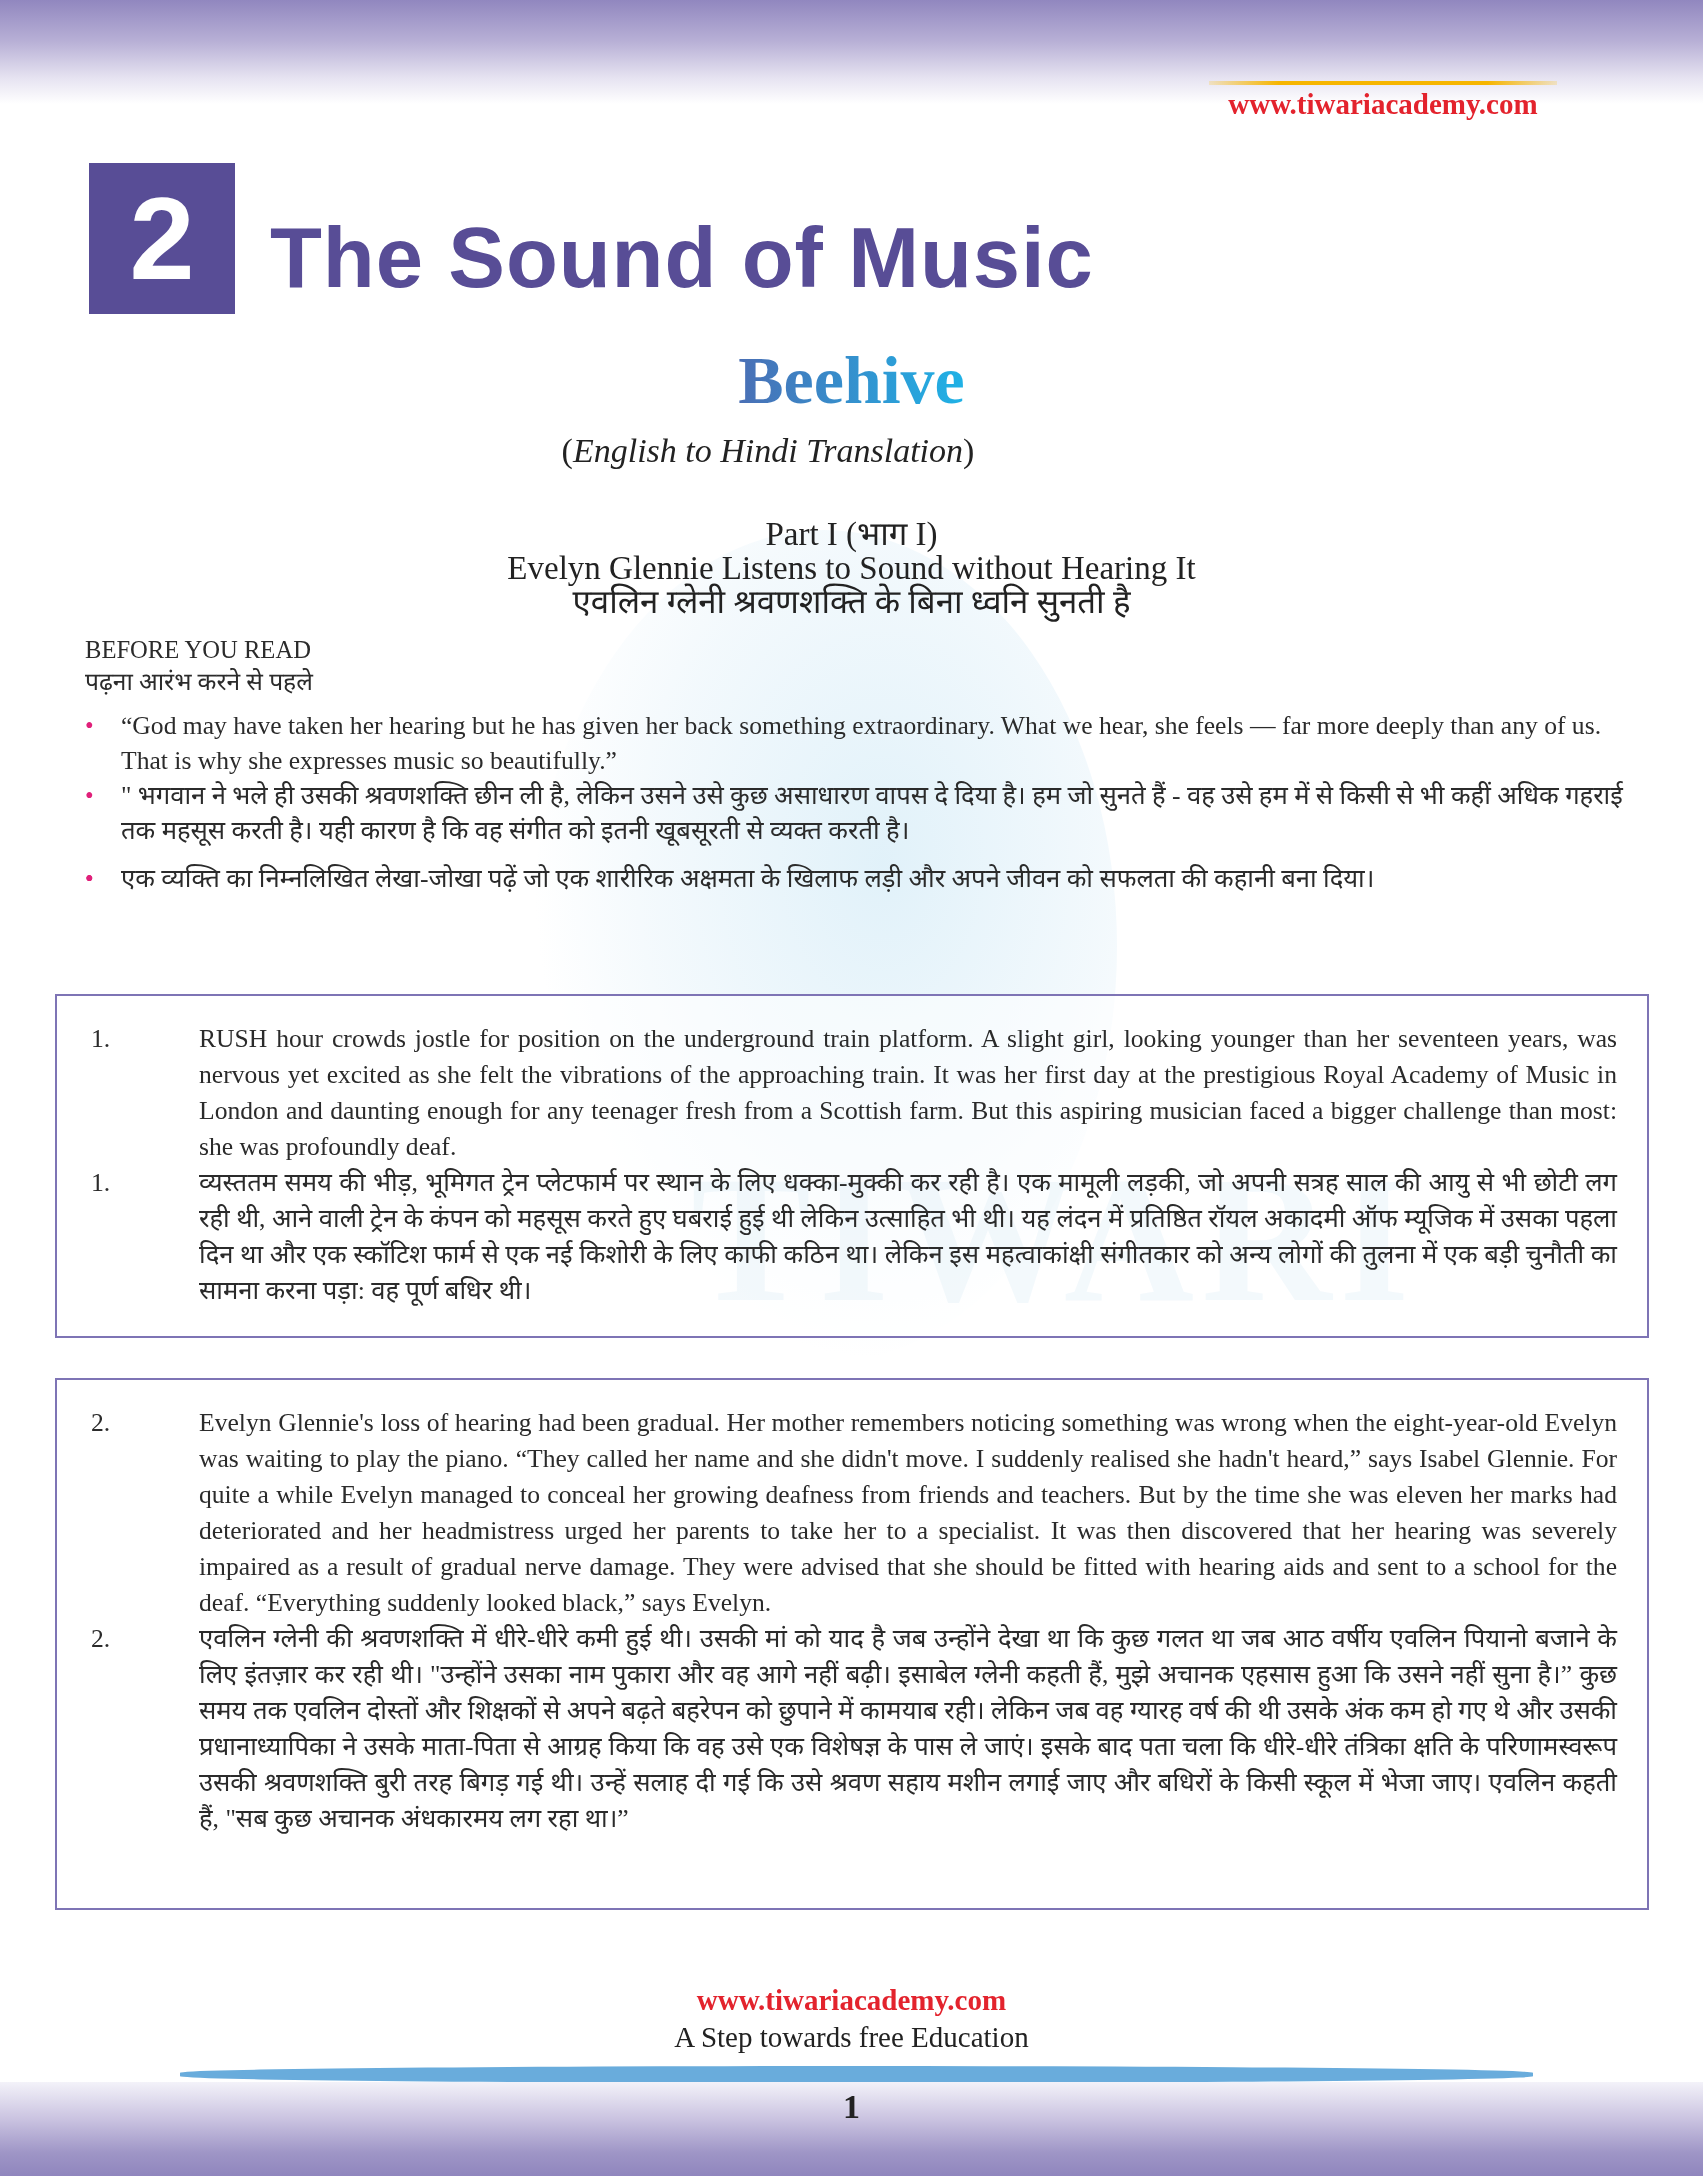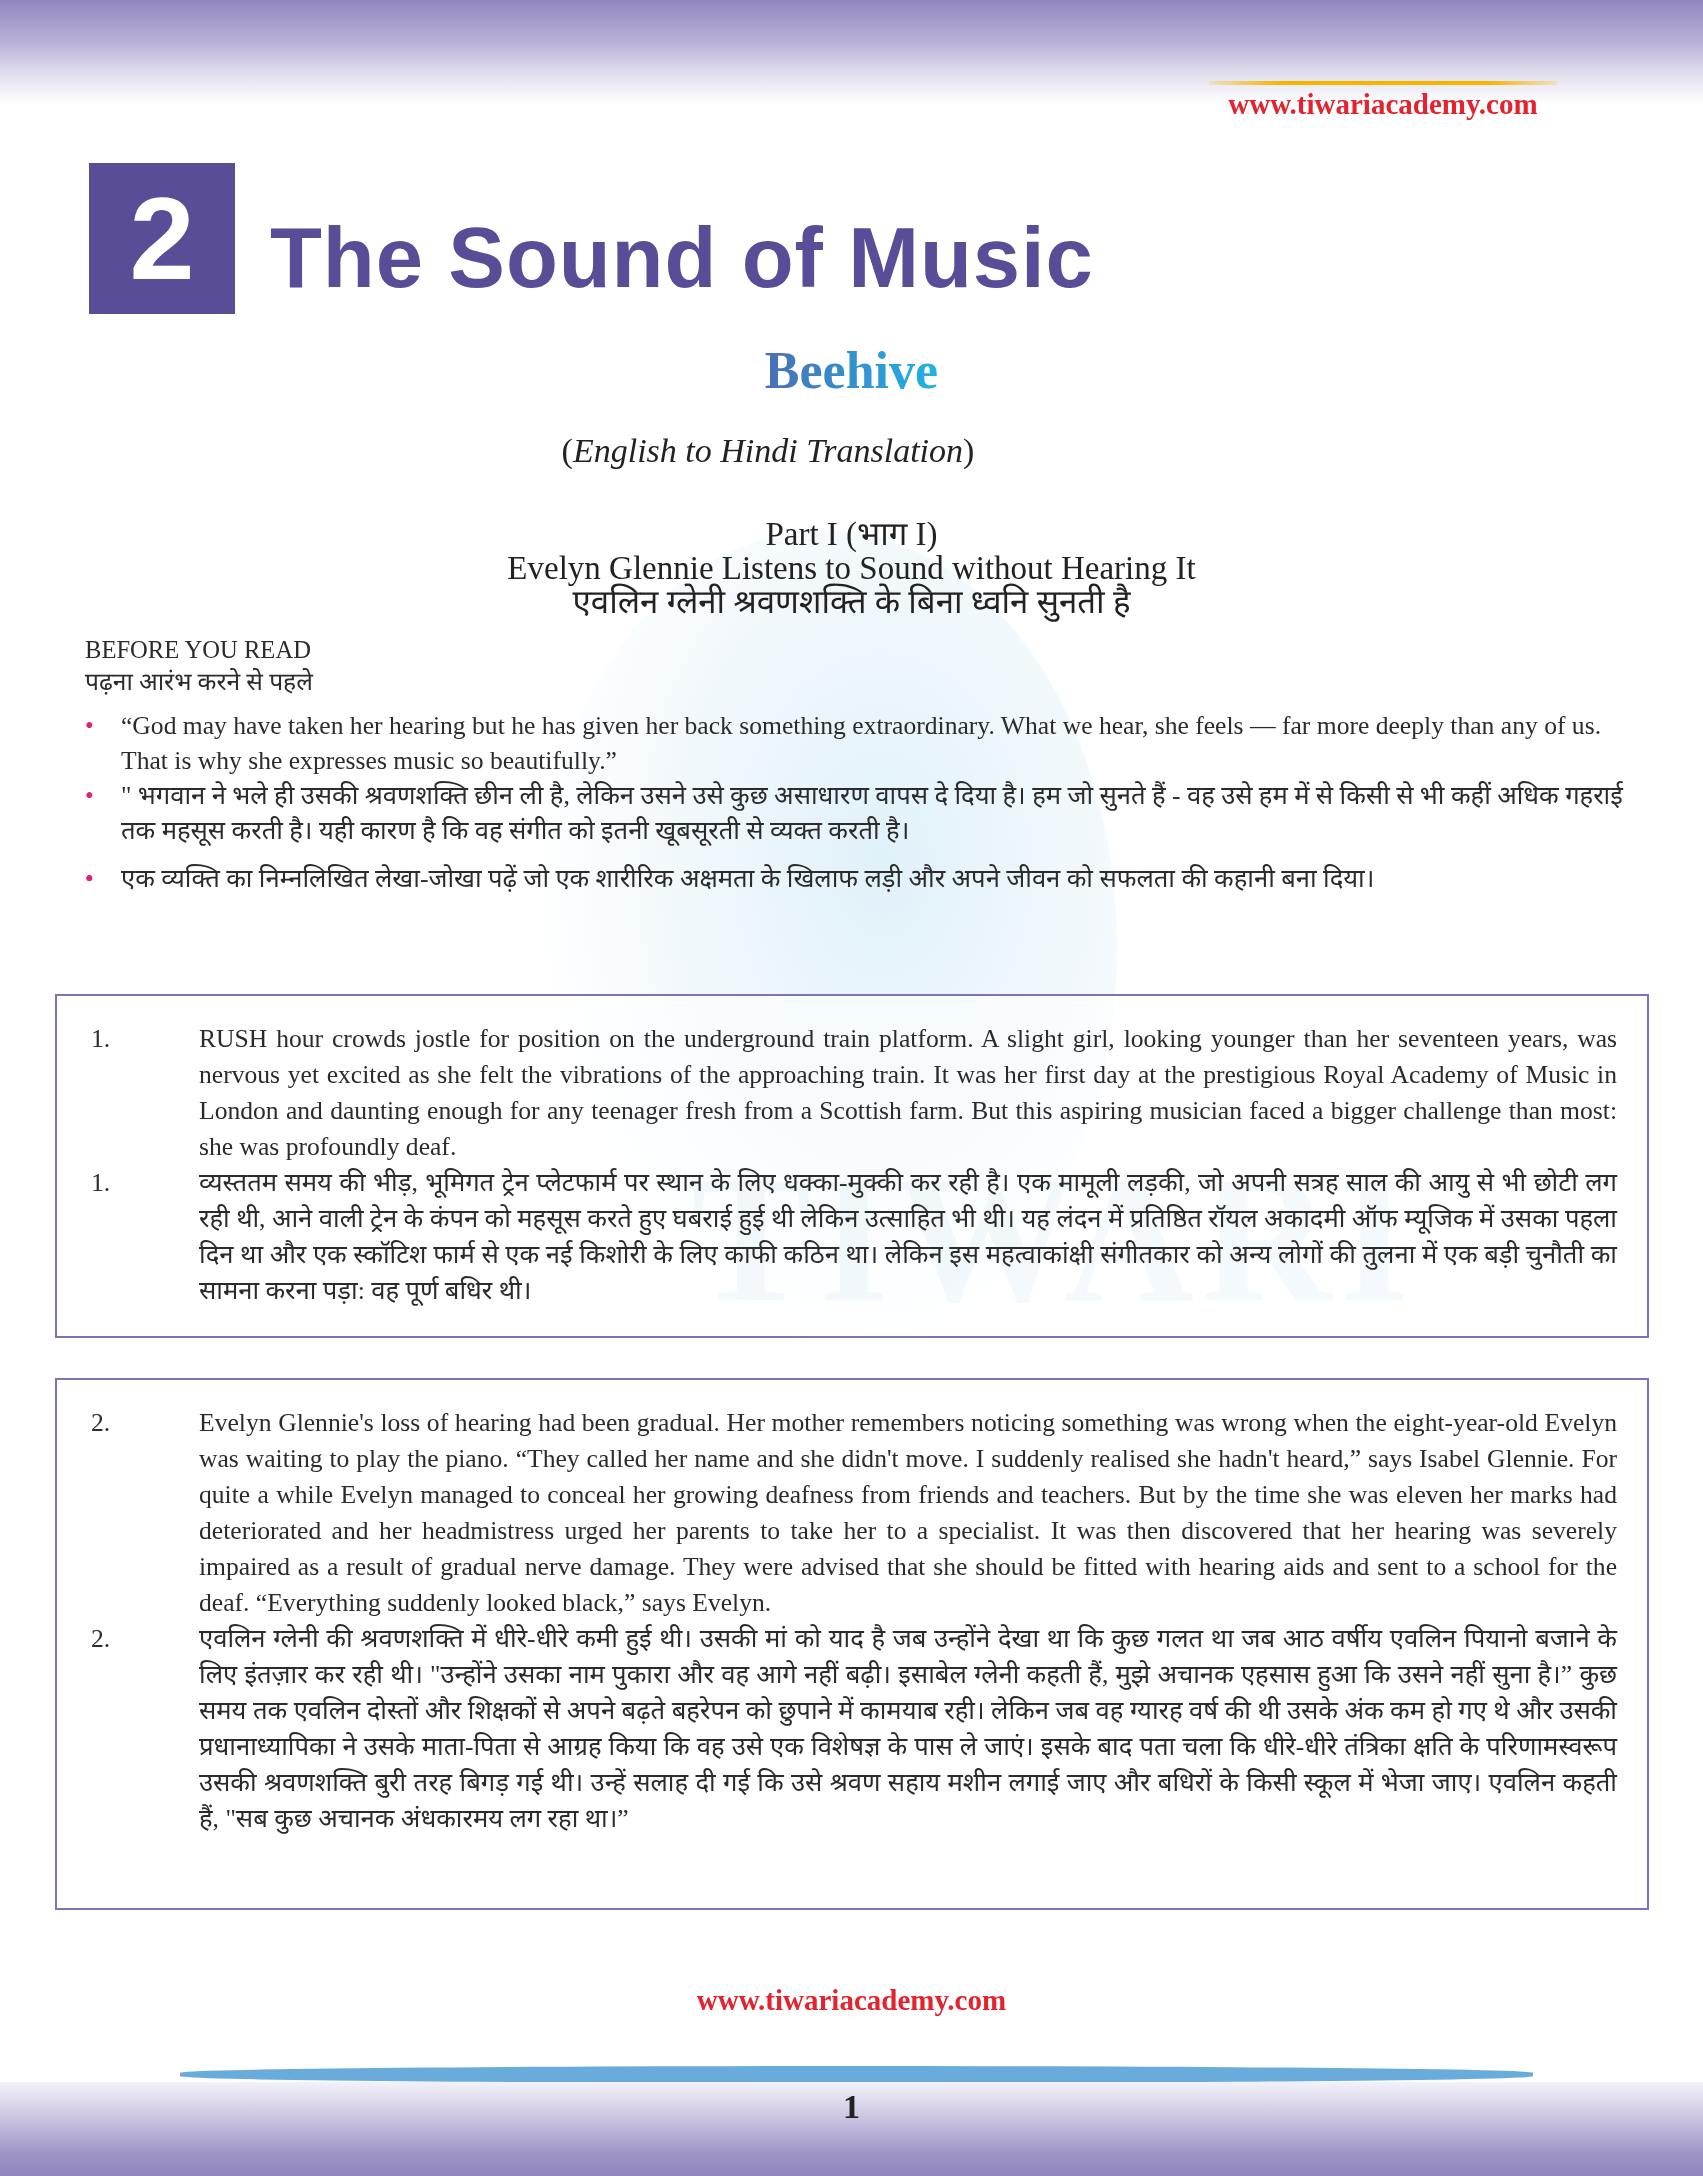--- a/index.html
+++ b/index.html
@@ -61,21 +61,21 @@
     color:#fff; font-family:"Liberation Sans", sans-serif; font-weight:bold;
     font-size:117px; text-align:center; line-height:151px;
   }
   .chapter-title {
     position:absolute; left:270px; top:206px;
     font-family:"Liberation Sans", sans-serif; font-weight:bold; font-size:85px;
     color:#584d96; letter-spacing:0.9px; line-height:104px;
   }
   .book-title {
     position:absolute; left:0; width:1703px; top:341px; text-align:center;
-    font-family:"Liberation Serif", serif; font-weight:bold; font-size:52px;
+    font-family:"Liberation Serif", serif; font-weight:bold; font-size:68px;
   }
   .book-title span {
     background:linear-gradient(to right, #4a6fb5, #1fb2e6);
     -webkit-background-clip:text; background-clip:text; color:transparent;
   }
   .subtitle {
     position:absolute; left:0; width:1536px; top:432px; text-align:center;
     font-family:"Liberation Serif", serif; font-size:34px; color:#222;
   }
   .subtitle i { font-style:italic; }
@@ -188,18 +188,19 @@
     <span>Evelyn Glennie's loss of hearing had been gradual. Her mother remembers noticing something was wrong when the eight-year-old Evelyn was waiting to play the piano. “They called her name and she didn't move. I suddenly realised she hadn't heard,” says Isabel Glennie. For quite a while Evelyn managed to conceal her growing deafness from friends and teachers. But by the time she was eleven her marks had deteriorated and her headmistress urged her parents to take her to a specialist. It was then discovered that her hearing was severely impaired as a result of gradual nerve damage. They were advised that she should be fitted with hearing aids and sent to a school for the deaf. “Everything suddenly looked black,” says Evelyn.</span>
   </div>
   <div class="entry">
     <span class="num">2.</span>
     <span>एवलिन ग्लेनी की श्रवणशक्ति में धीरे-धीरे कमी हुई थी। उसकी मां को याद है जब उन्होंने देखा था कि कुछ गलत था जब आठ वर्षीय एवलिन पियानो बजाने के लिए इंतज़ार कर रही थी। "उन्होंने उसका नाम पुकारा और वह आगे नहीं बढ़ी। इसाबेल ग्लेनी कहती हैं, मुझे अचानक एहसास हुआ कि उसने नहीं सुना है।” कुछ समय तक एवलिन दोस्तों और शिक्षकों से अपने बढ़ते बहरेपन को छुपाने में कामयाब रही। लेकिन जब वह ग्यारह वर्ष की थी उसके अंक कम हो गए थे और उसकी प्रधानाध्यापिका ने उसके माता-पिता से आग्रह किया कि वह उसे एक विशेषज्ञ के पास ले जाएं। इसके बाद पता चला कि धीरे-धीरे तंत्रिका क्षति के परिणामस्वरूप उसकी श्रवणशक्ति बुरी तरह बिगड़ गई थी। उन्हें सलाह दी गई कि उसे श्रवण सहाय मशीन लगाई जाए और बधिरों के किसी स्कूल में भेजा जाए। एवलिन कहती हैं, "सब कुछ अचानक अंधकारमय लग रहा था।”</span>
   </div>
 </div>
 
 <div class="footer">
   <div class="footer-url">www.tiwariacademy.com</div>
+  <div class="footer-tag">A Step towards free Education</div>
 </div>
 
 <div class="bottom-rule"></div>
 <div class="bottom-band"></div>
 <div class="page-num">1</div>
 
 
 </body></html>

